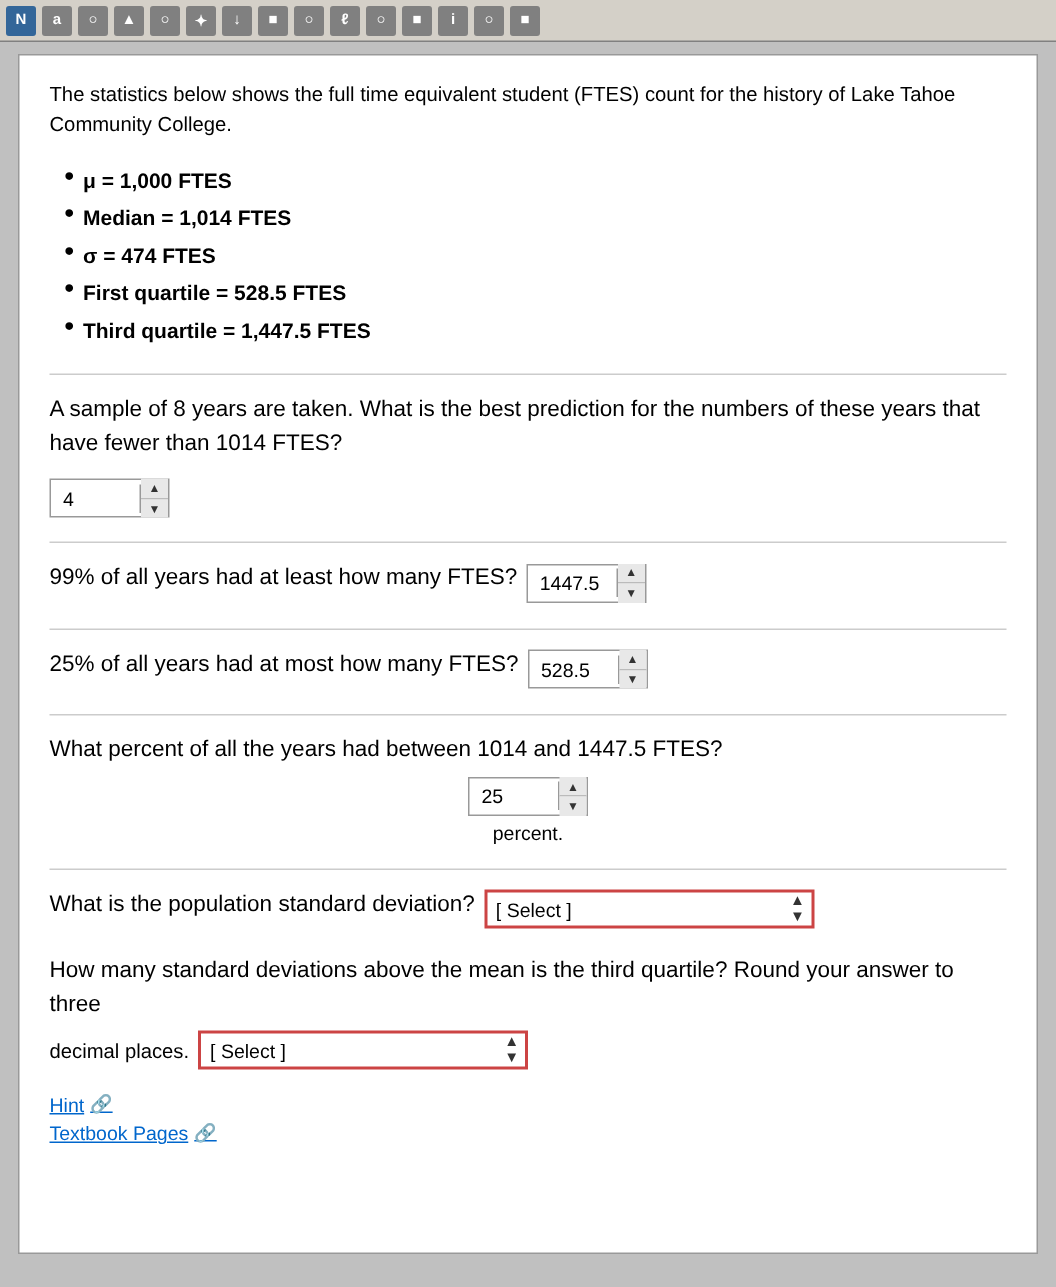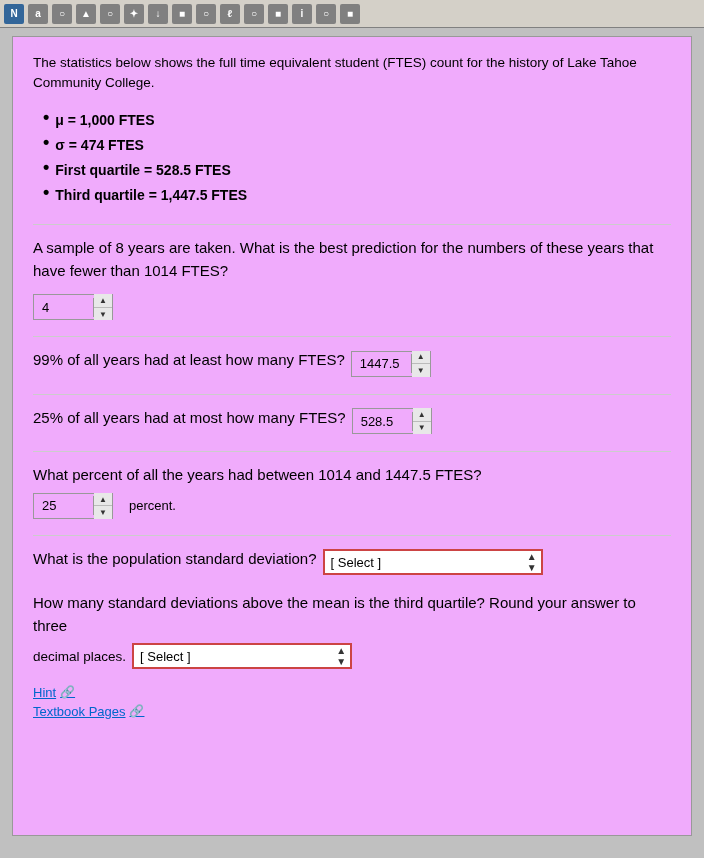--- a/index.html
+++ b/index.html
@@ -43,21 +43,21 @@
       font-weight: bold;
       cursor: pointer;
     }
 
     .top-bar-icon.blue {
       background: #336699;
     }
 
     .main-content {
       width: 680px;
-      background: #f0abfc;
+      background: #ffffff;
       margin: 8px auto;
       padding: 16px 20px;
       border: 1px solid #999;
       min-height: 800px;
     }
 
     .intro-text {
       font-size: 13.5px;
       color: #000;
       line-height: 1.5;
@@ -234,20 +234,23 @@
 
 <div class="main-content">
 
   <p class="intro-text">The statistics below shows the full time equivalent student (FTES) count for the history of Lake Tahoe Community College.</p>
 
   <ul class="stats-list">
     <li>
         <span>μ = 1,000 FTES</span>
       </li>
     <li>
+        <span>Median = 1,014 FTES</span>
+      </li>
+    <li>
         <span>σ = 474 FTES</span>
       </li>
     <li>
         <span>First quartile = 528.5 FTES</span>
       </li>
     <li>
         <span>Third quartile = 1,447.5 FTES</span>
       </li>
   </ul>
 
@@ -293,21 +296,21 @@
           <button class="spinner-arrow">▼</button>
         </div>
       </div>
     </div>
   </div>
 
   <hr class="divider">
 
   <div class="question-block">
     <p class="question-text">What percent of all the years had between 1014 and 1447.5 FTES?</p>
-    <div style="display:flex; align-items:center; gap:16px; margin-top:4px;">
+    <div style="display:flex; align-items:center; gap:4px; margin-top:4px;flex-direction:column;">
       <div class="spinner-btn">
         <div class="spinner-value">25</div>
         <div class="spinner-arrows">
           <button class="spinner-arrow">▲</button>
           <button class="spinner-arrow">▼</button>
         </div>
       </div>
       <span class="percent-label">percent.</span>
     </div>
   </div>

